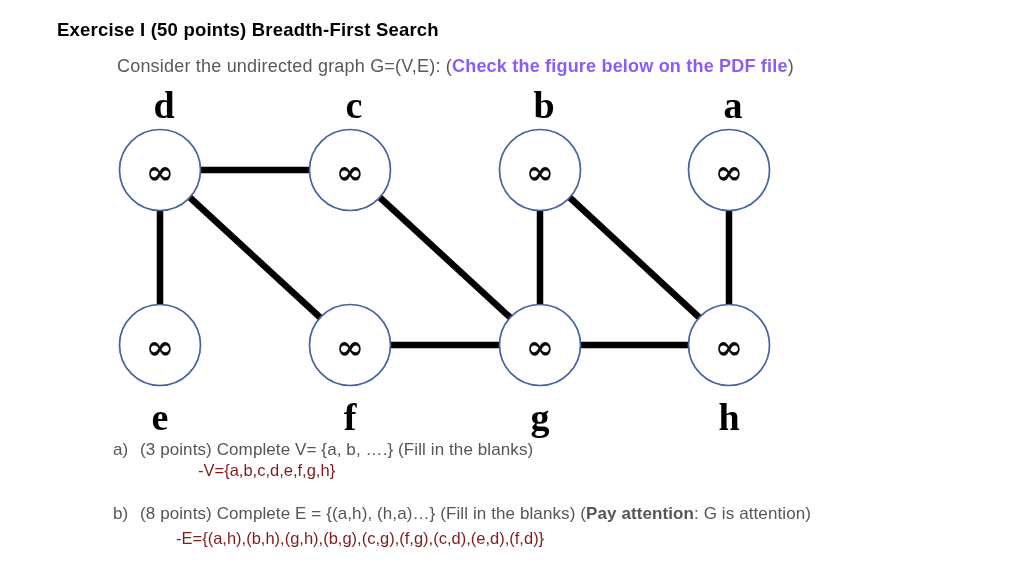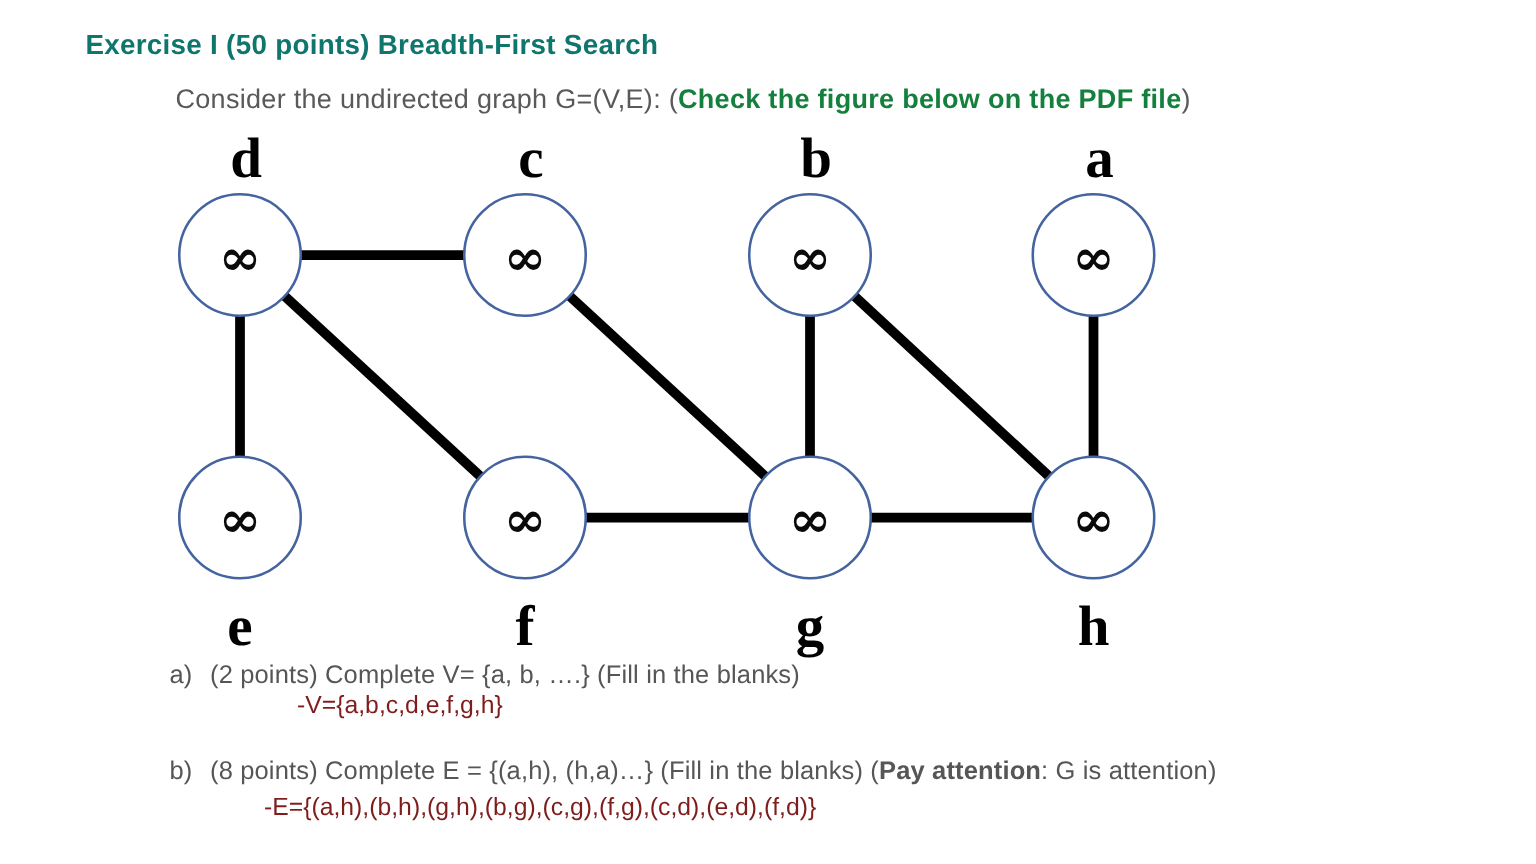--- a/index.html
+++ b/index.html
@@ -4,27 +4,27 @@
 <style>
   html,body{margin:0;padding:0;}
   body{
     width:1024px;height:576px;position:relative;overflow:hidden;
     background:#ffffff;
     font-family:"Liberation Sans","DejaVu Sans",sans-serif;
   }
   .abs{position:absolute;line-height:1.15;white-space:nowrap;}
   #title{
     left:57px;top:19px;
-    font-size:18.5px;font-weight:bold;color:#0f766e;letter-spacing:.2px;
+    font-size:18.5px;font-weight:bold;color:#000000;letter-spacing:.2px;
   }
   #intro{
     left:117px;top:56px;
     font-size:18px;color:#595959;letter-spacing:.2px;
   }
-  #intro .hl{color:#15803d;font-weight:bold;}
+  #intro .hl{color:#8b5cf6;font-weight:bold;}
   .sec{font-size:17px;color:#565656;letter-spacing:.1px;}
   #sec-a-marker{left:113px;top:440px;}
   #sec-a-text{left:140px;top:440px;}
   #sec-b-marker{left:113px;top:504px;}
   #sec-b-text{left:140px;top:504px;}
   .answer{font-size:16.5px;color:#7f1d1d;}
   #sec-a-answer{left:198px;top:461px;}
   #sec-b-answer{left:176px;top:529px;text-align:center;}
   .b-bold{font-weight:bold;text-align:right;}
   #graph{left:0;top:0;position:absolute;}
@@ -74,18 +74,18 @@
     <text x="350" y="430" text-anchor="middle" class="node-label">f</text>
     <circle cx="540" cy="345" r="40.5" fill="#ffffff" stroke="#44639f" stroke-width="1.7"></circle>
     <text x="540" y="345" text-anchor="middle" dominant-baseline="central" dy="2" class="node-value">∞</text>
     <text x="540" y="430" text-anchor="middle" class="node-label">g</text>
     <circle cx="729" cy="345" r="40.5" fill="#ffffff" stroke="#44639f" stroke-width="1.7"></circle>
     <text x="729" y="345" text-anchor="middle" dominant-baseline="central" dy="2" class="node-value">∞</text>
     <text x="729" y="430" text-anchor="middle" class="node-label">h</text>
   </svg>
 
 <div class="abs sec" id="sec-a-marker">a)</div>
-<div class="abs sec" id="sec-a-text">(2 points) Complete V= {a, b, ….} (Fill in the blanks)</div>
+<div class="abs sec" id="sec-a-text">(3 points) Complete V= {a, b, ….} (Fill in the blanks)</div>
 <div class="abs answer" id="sec-a-answer">-V={a,b,c,d,e,f,g,h}</div>
 
 <div class="abs sec" id="sec-b-marker">b)</div>
 <div class="abs sec" id="sec-b-text"><span>(8 points) Complete E = {(a,h), (h,a)…} (Fill in the blanks) (</span><span class="b-bold">Pay attention</span><span>: G is attention)</span></div>
 <div class="abs answer" id="sec-b-answer">-E={(a,h),(b,h),(g,h),(b,g),(c,g),(f,g),(c,d),(e,d),(f,d)}</div>
 
 </body></html>

